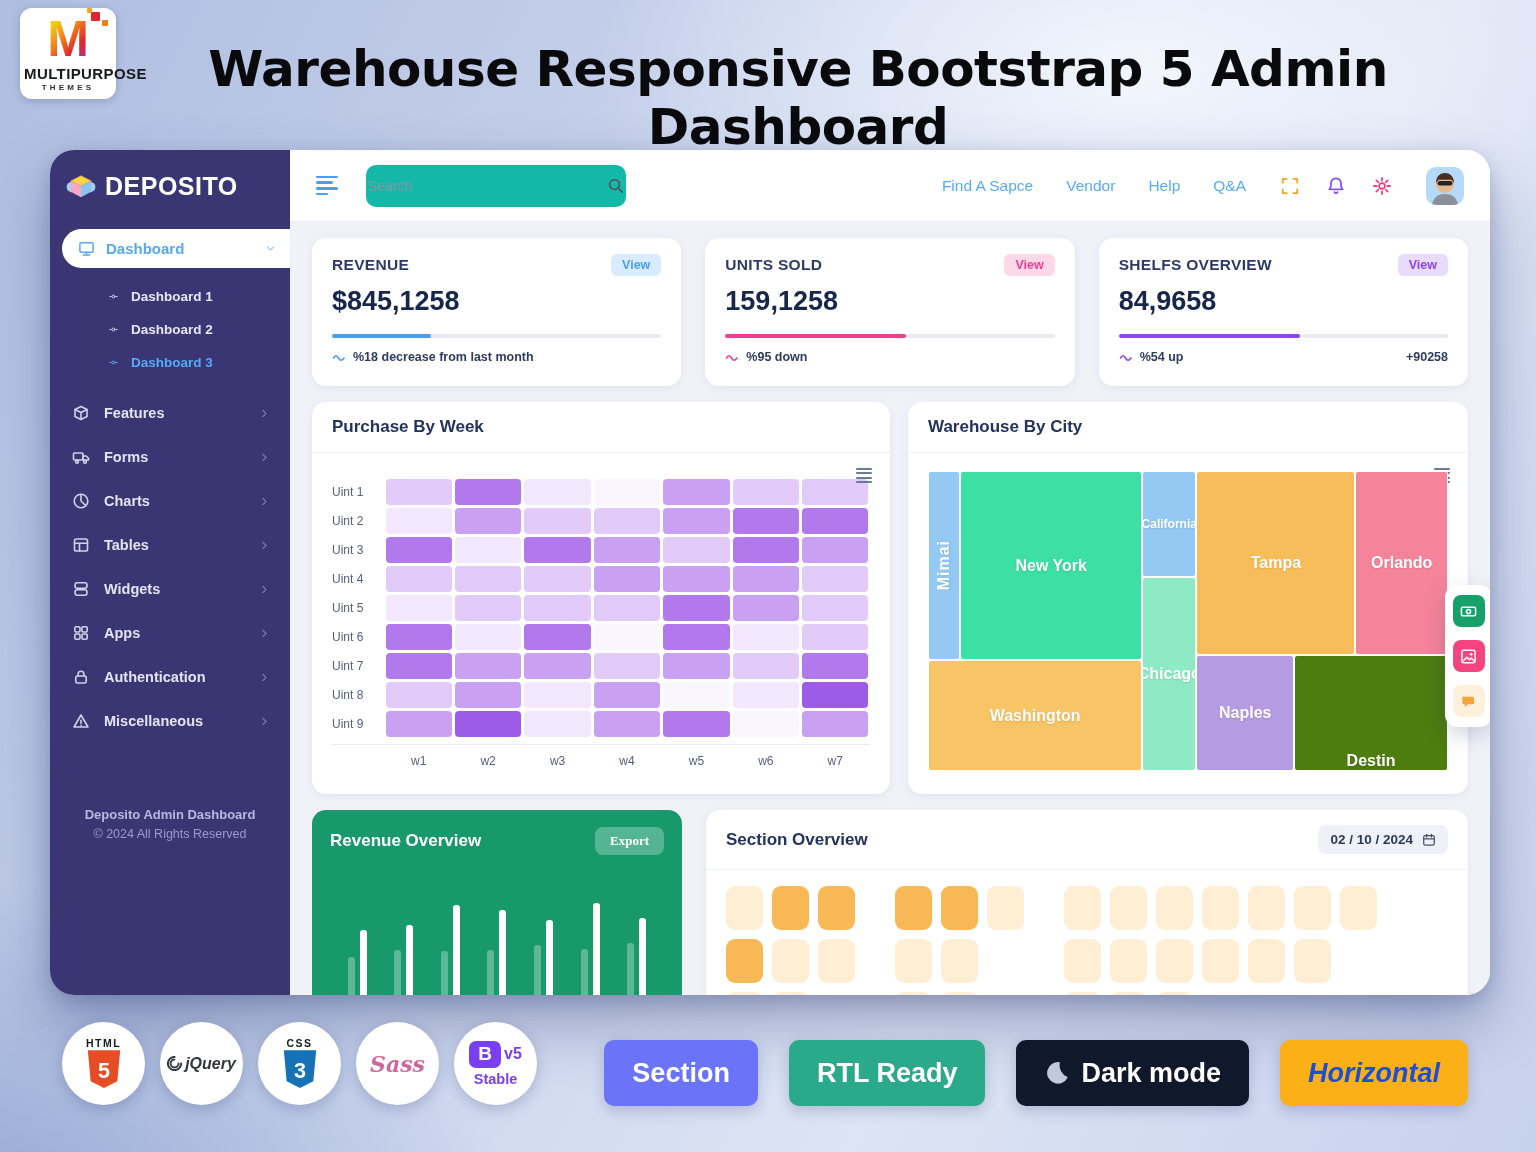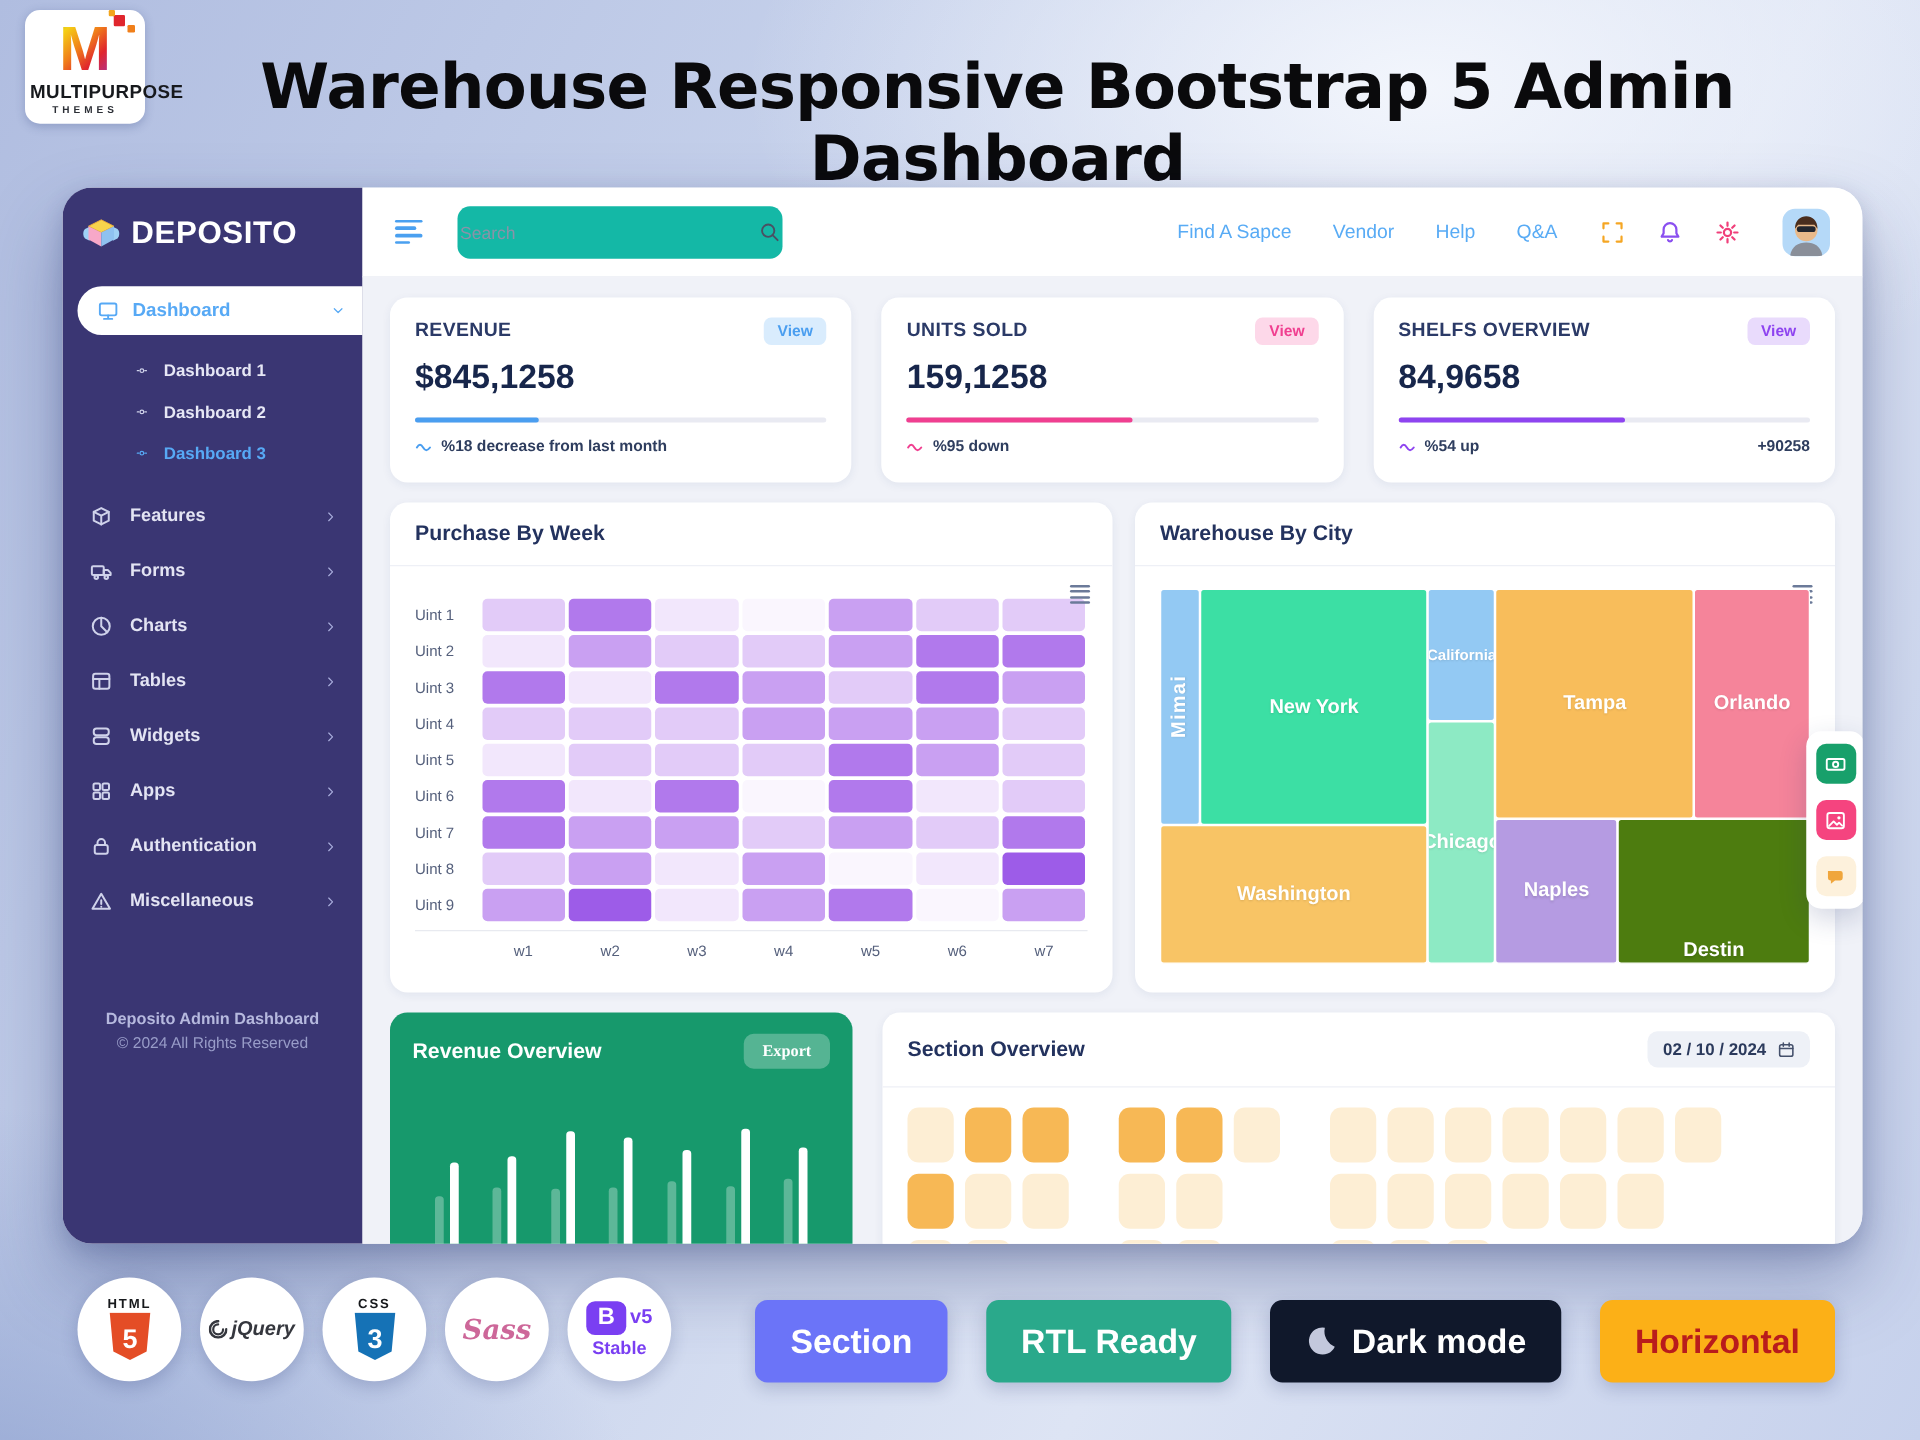--- a/index.html
+++ b/index.html
@@ -836,17 +836,17 @@
         <span>RTL Ready</span>
       </div>
       <div class="badge" style="background: rgb(16, 24, 43); color: rgb(255, 255, 255);">
         <span style="color: rgb(195, 200, 220);">
           <svg class="ic" width="26" height="26" viewBox="0 0 18 18" fill="none" stroke="currentColor" stroke-width="1.6" stroke-linecap="round" stroke-linejoin="round">
             <path d="M11 1.5A7.5 7.5 0 1 0 16.5 12 9.2 9.2 0 0 1 11 1.5z" fill="currentColor" stroke="none"></path>
           </svg>
         </span>
         <span>Dark mode</span>
       </div>
-      <div class="badge" style="background: rgb(252, 176, 23); color: #b91c1c;">
+      <div class="badge" style="background: rgb(252, 176, 23); color: #1d4ed8; font-style: italic;">
         <span>Horizontal</span>
       </div>
     </div>
 </div>
 
 </body></html>

